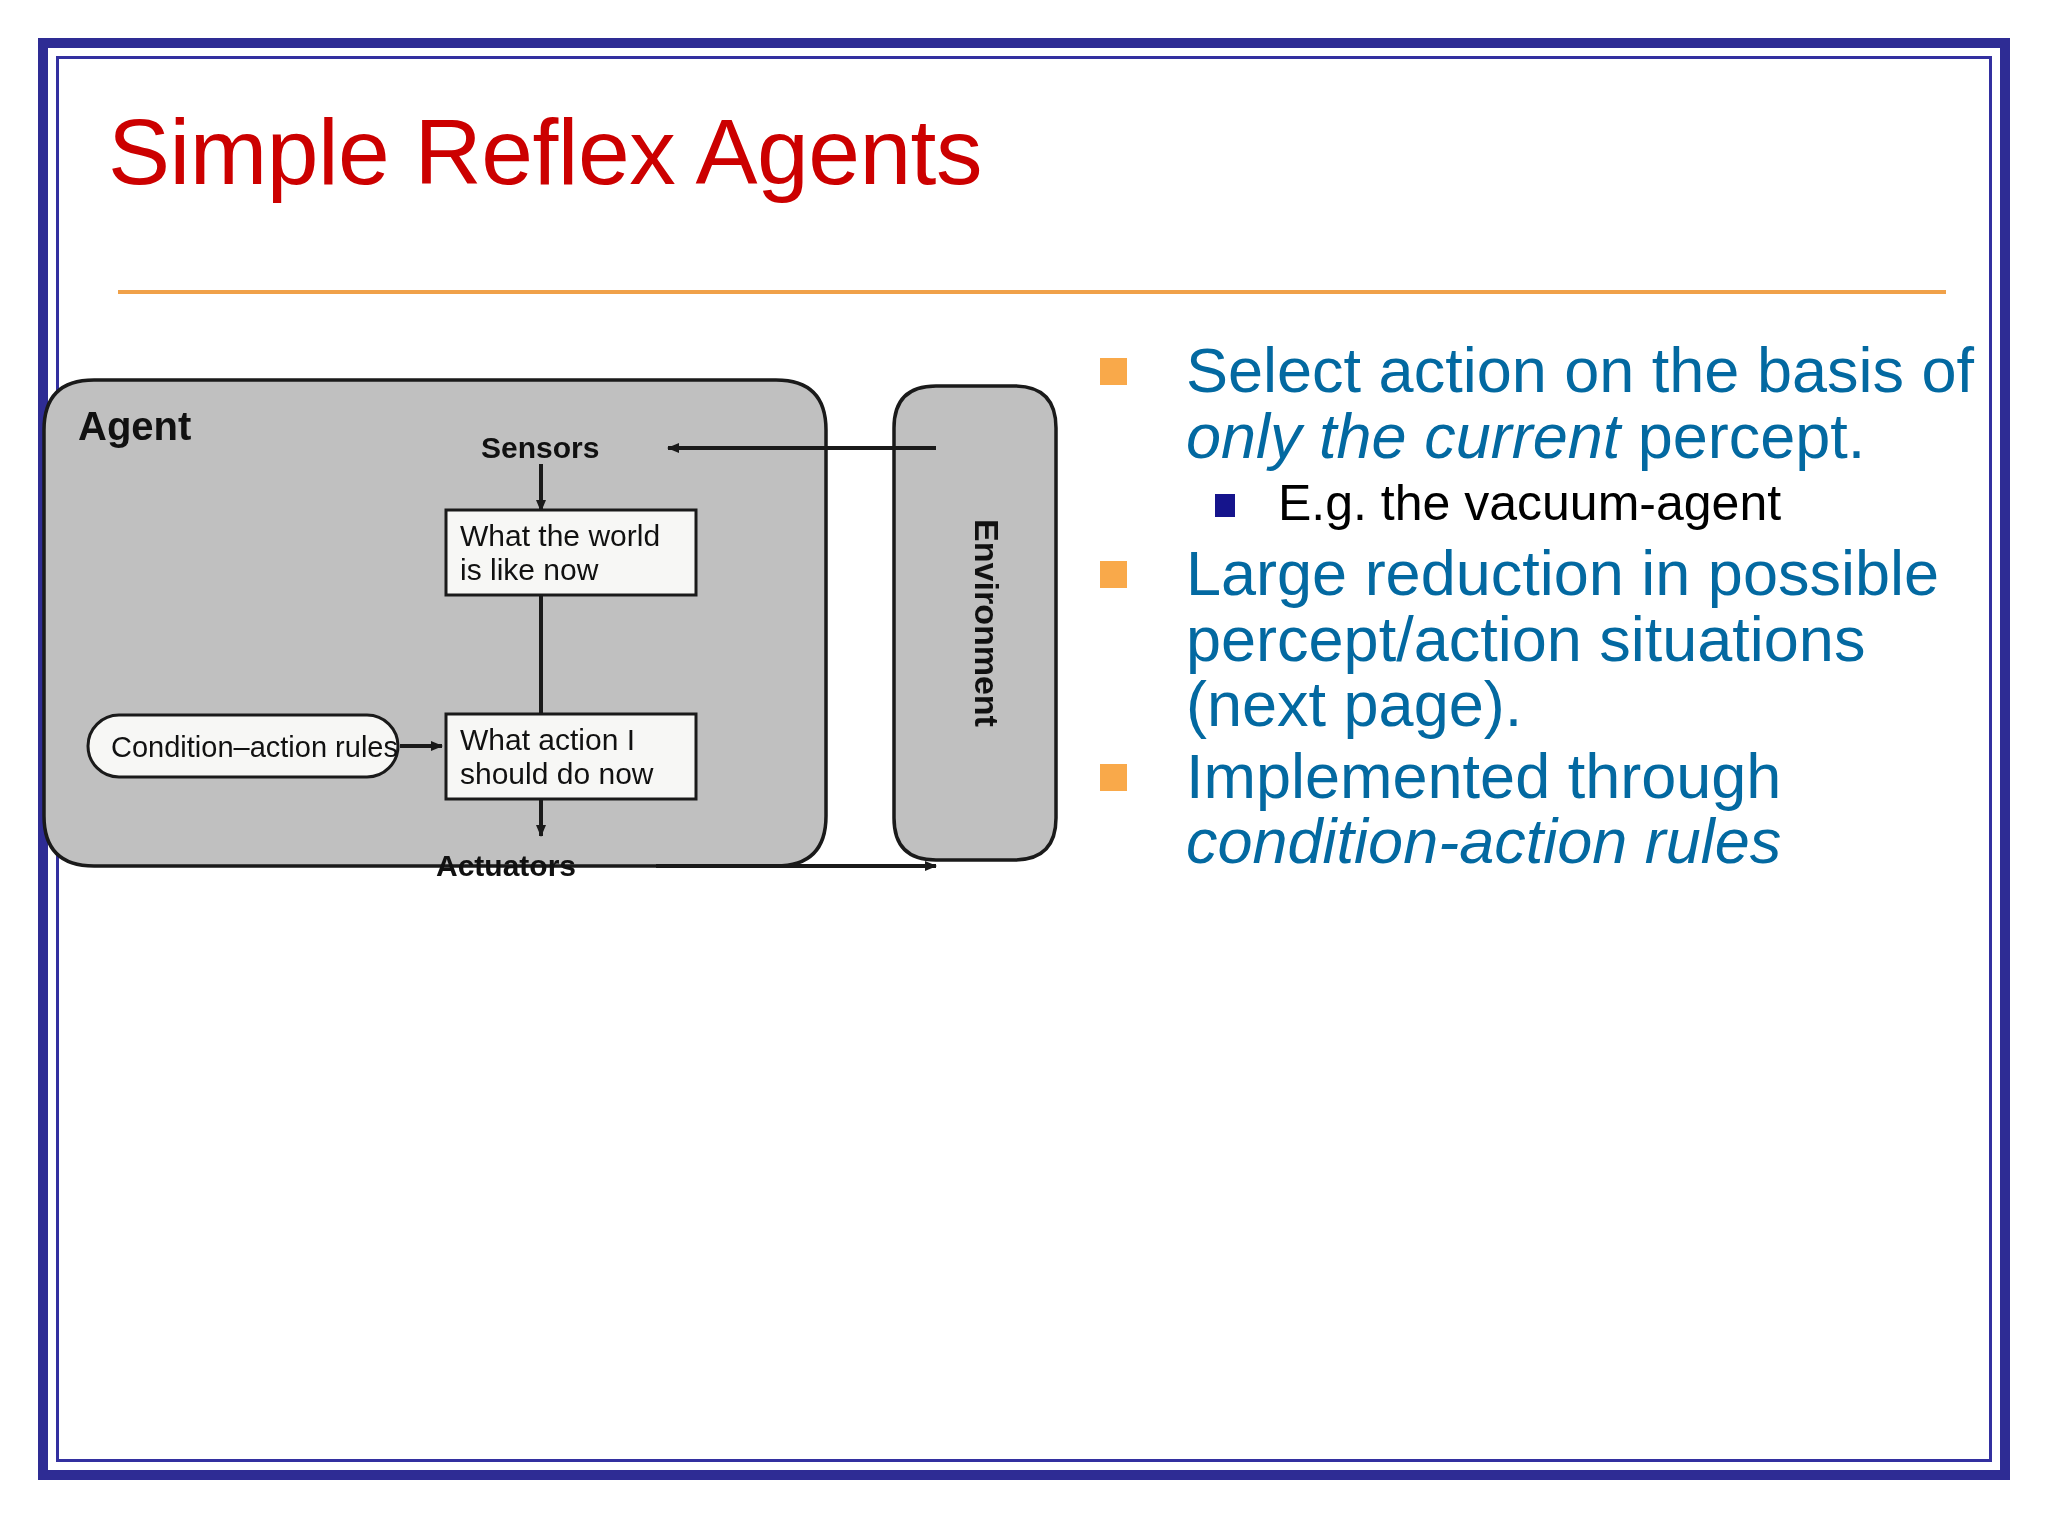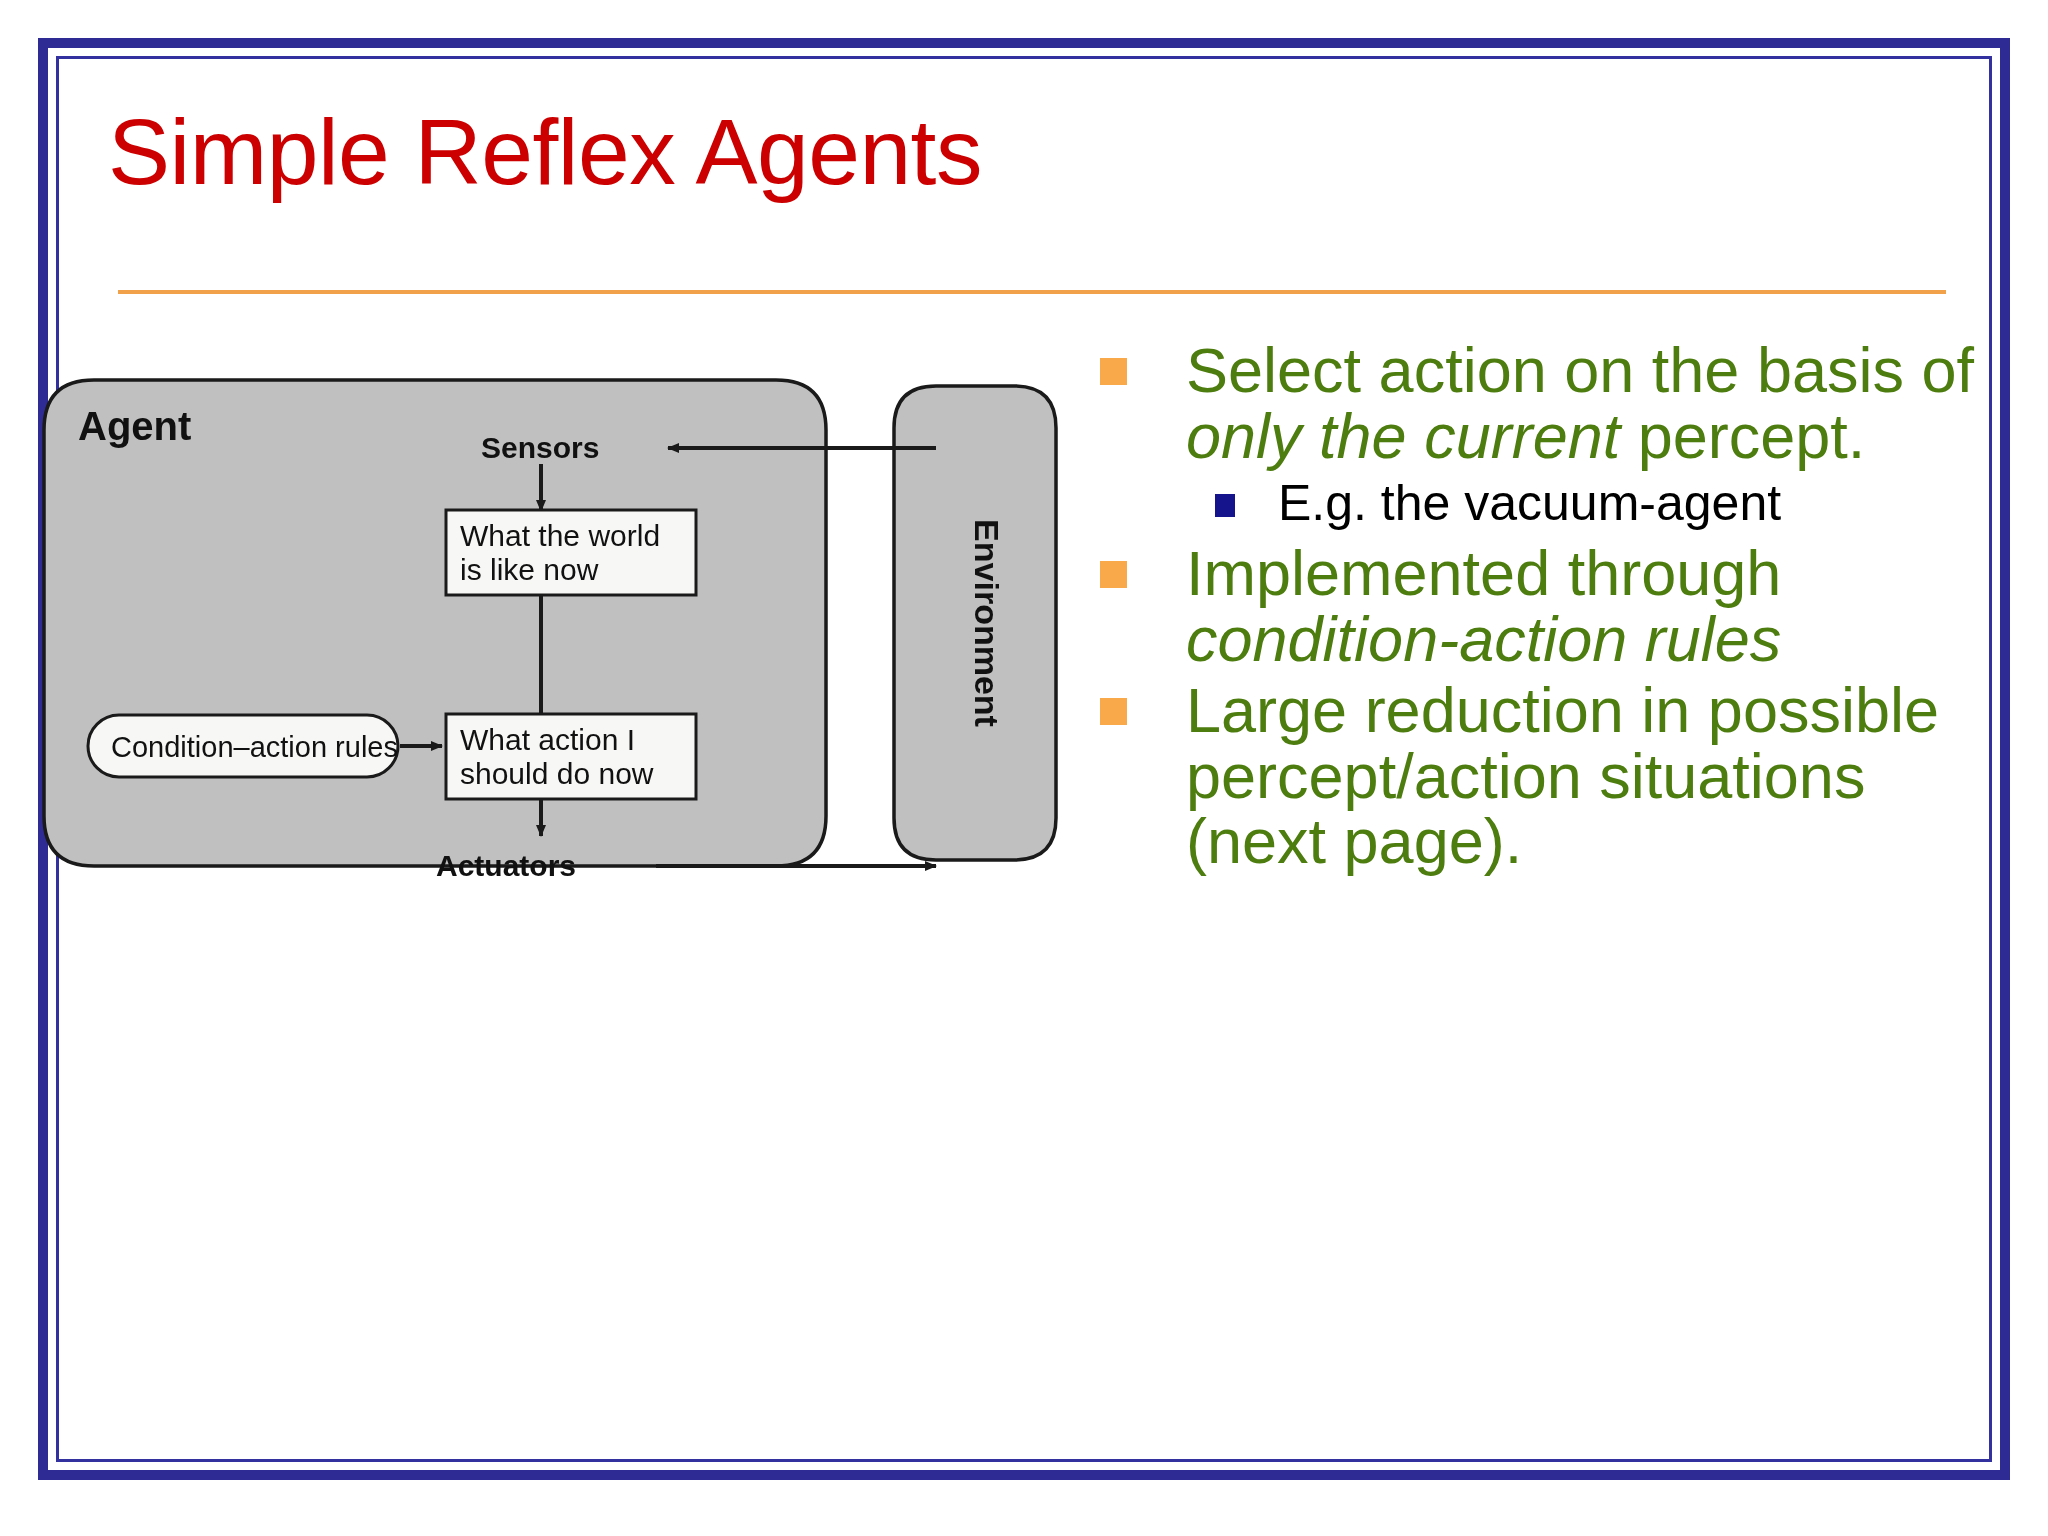--- a/index.html
+++ b/index.html
@@ -82,21 +82,21 @@
     left: 1078px;
     top: 338px;
     width: 900px;
   }
   .b1 {
     position: relative;
     padding-left: 108px;
     margin-bottom: 6px;
     font-size: 63px;
     line-height: 1.04;
-    color: #4d7c0f;
+    color: #0369a1;
   }
   .b1 .mark {
     position: absolute;
     left: 22px;
     top: 20px;
     width: 27px;
     height: 27px;
     background: #f9a94a;
   }
   .b2 {
@@ -190,24 +190,24 @@
       <span><span>Select action on the basis of </span><span class="it">only the current</span><span> percept.</span></span>
     </div>
 
     <div class="b2">
       <span class="mark"></span>
       <span>E.g. the vacuum-agent</span>
     </div>
 
     <div class="b1">
       <span class="mark"></span>
+      <span>Large reduction in possible percept/action situations (next page).</span>
+    </div>
+
+    <div class="b1">
+      <span class="mark"></span>
       <span><span>Implemented through </span><span class="it">condition-action rules</span></span>
     </div>
 
-    <div class="b1">
-      <span class="mark"></span>
-      <span>Large reduction in possible percept/action situations (next page).</span>
-    </div>
-
 
   </div>
 
 </div>
 
 </body></html>

